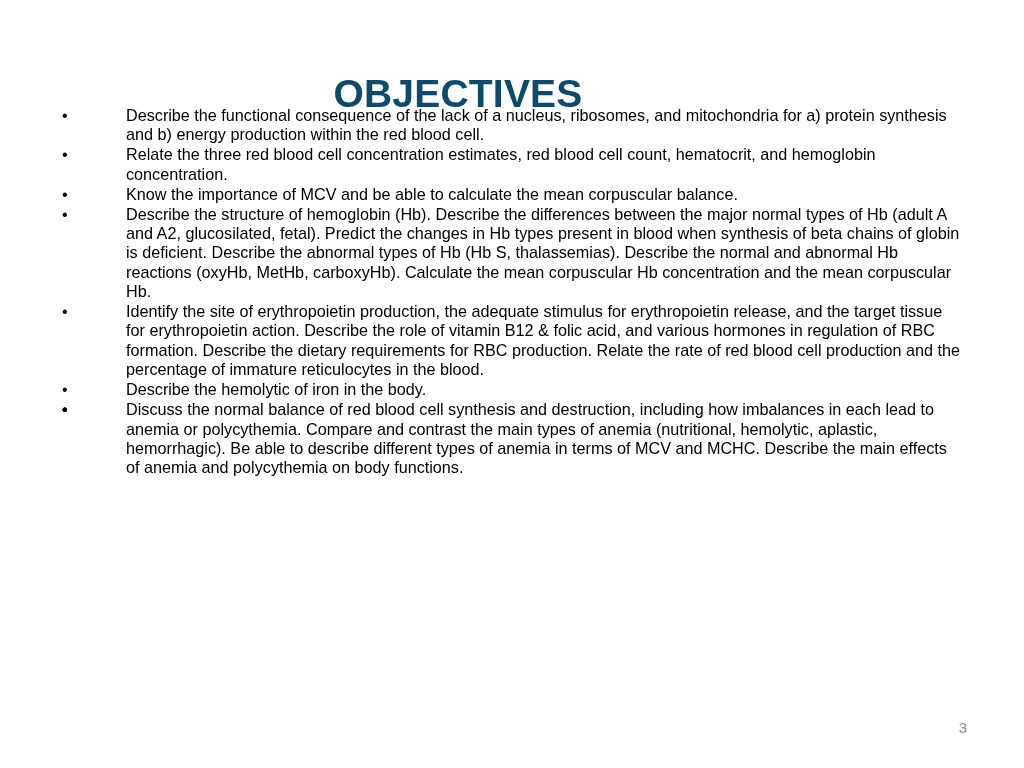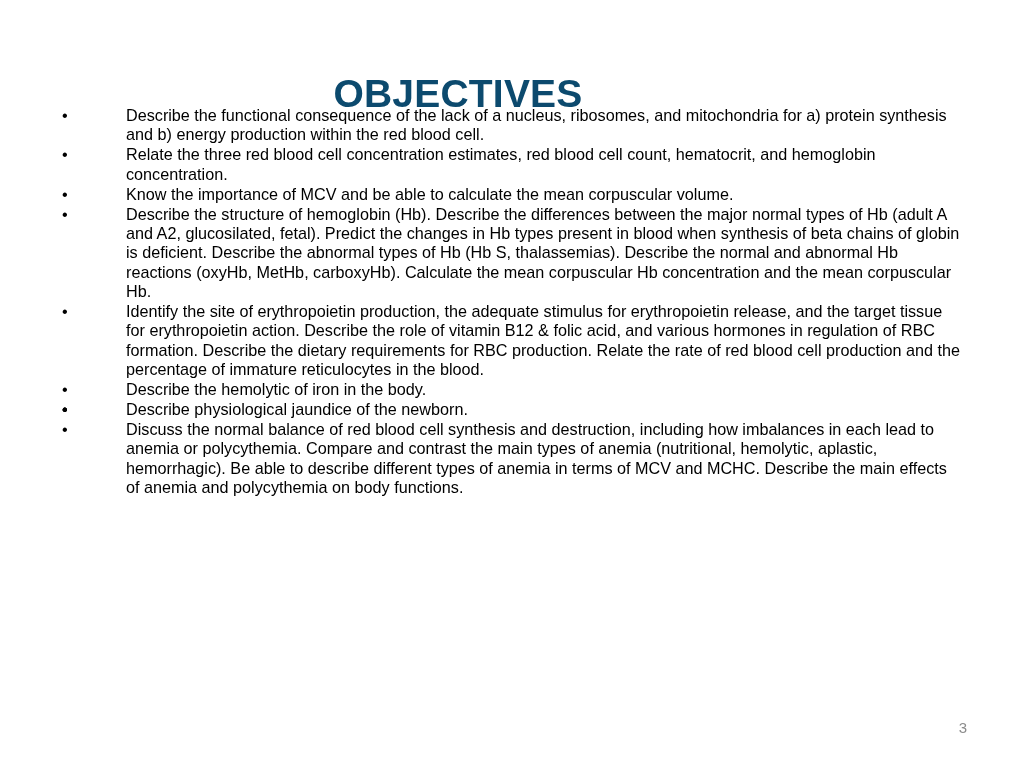--- a/index.html
+++ b/index.html
@@ -93,21 +93,21 @@
         <li class="bullet">
           <span class="bullet-dot">•</span>
           <span class="btext"><span>Describe the functional consequence of the </span><b>lack of a nucleus</b><span>, ribosomes, and mitochondria for a) protein synthesis and b) energy production within the red blood cell.</span></span>
         </li>
         <li class="bullet">
           <span class="bullet-dot">•</span>
           <span class="btext"><span>Relate the three red blood cell concentration estimates, red blood cell count, hematocrit, and hemoglobin concentration.</span></span>
         </li>
         <li class="bullet">
           <span class="bullet-dot">•</span>
-          <span class="btext"><span>Know the importance of </span><b>MCV</b><span> and be able to calculate the mean corpuscular volume.</span></span>
+          <span class="btext"><span>Know the importance of </span><b>MCV</b><span> and be able to calculate the mean corpuscular balance.</span></span>
         </li>
         <li class="bullet">
           <span class="bullet-dot">•</span>
           <span class="btext"><span>Describe the structure of </span><b>hemoglobin (Hb).</b><span> Describe the differences between the major normal types of Hb (adult A and A2, glucosilated, fetal). Predict the changes in Hb types present in blood when synthesis of beta chains of globin is deficient. Describe the abnormal types of Hb (Hb S, thalassemias). Describe the normal and abnormal Hb reactions (oxyHb, MetHb, carboxyHb). Calculate the mean corpuscular Hb concentration and the mean corpuscular Hb.</span></span>
         </li>
         <li class="bullet">
           <span class="bullet-dot">•</span>
           <span class="btext"><span>Identify the site of </span><b>erythropoietin</b><span> production, the adequate stimulus for erythropoietin release, and the target tissue for erythropoietin action. Describe the role of </span><b>vitamin B12 &amp; folic acid</b><span>, and various hormones in regulation of RBC formation. Describe the dietary requirements for RBC production. Relate the rate of red blood cell production and the percentage of immature reticulocytes in the blood.</span></span>
         </li>
         <li class="bullet">
@@ -115,21 +115,20 @@
           <span class="btext"><span>Describe the hemolytic of iron in the body.</span></span>
         </li>
         <li class="bullet">
           <span class="bullet-dot">•</span>
         </li>
         <li class="bullet">
           <span class="bullet-dot">•</span>
         </li>
         <li class="bullet">
           <span class="bullet-dot">•</span>
-          <span class="btext"><span>Describe physiological jaundice of the newborn.</span></span>
         </li>
         <li class="bullet">
           <span class="bullet-dot">•</span>
           <span class="btext"><span>Discuss the normal balance of red blood cell synthesis and destruction, including how imbalances in each lead to anemia or polycythemia. Compare and contrast the main types of anemia (nutritional, hemolytic, aplastic, hemorrhagic). Be able to describe different types of anemia in terms of MCV and MCHC. Describe the main effects of anemia and polycythemia on body functions.</span></span>
         </li>
       </ul>
   </div>
 
   <div class="page-number">3</div>
 

